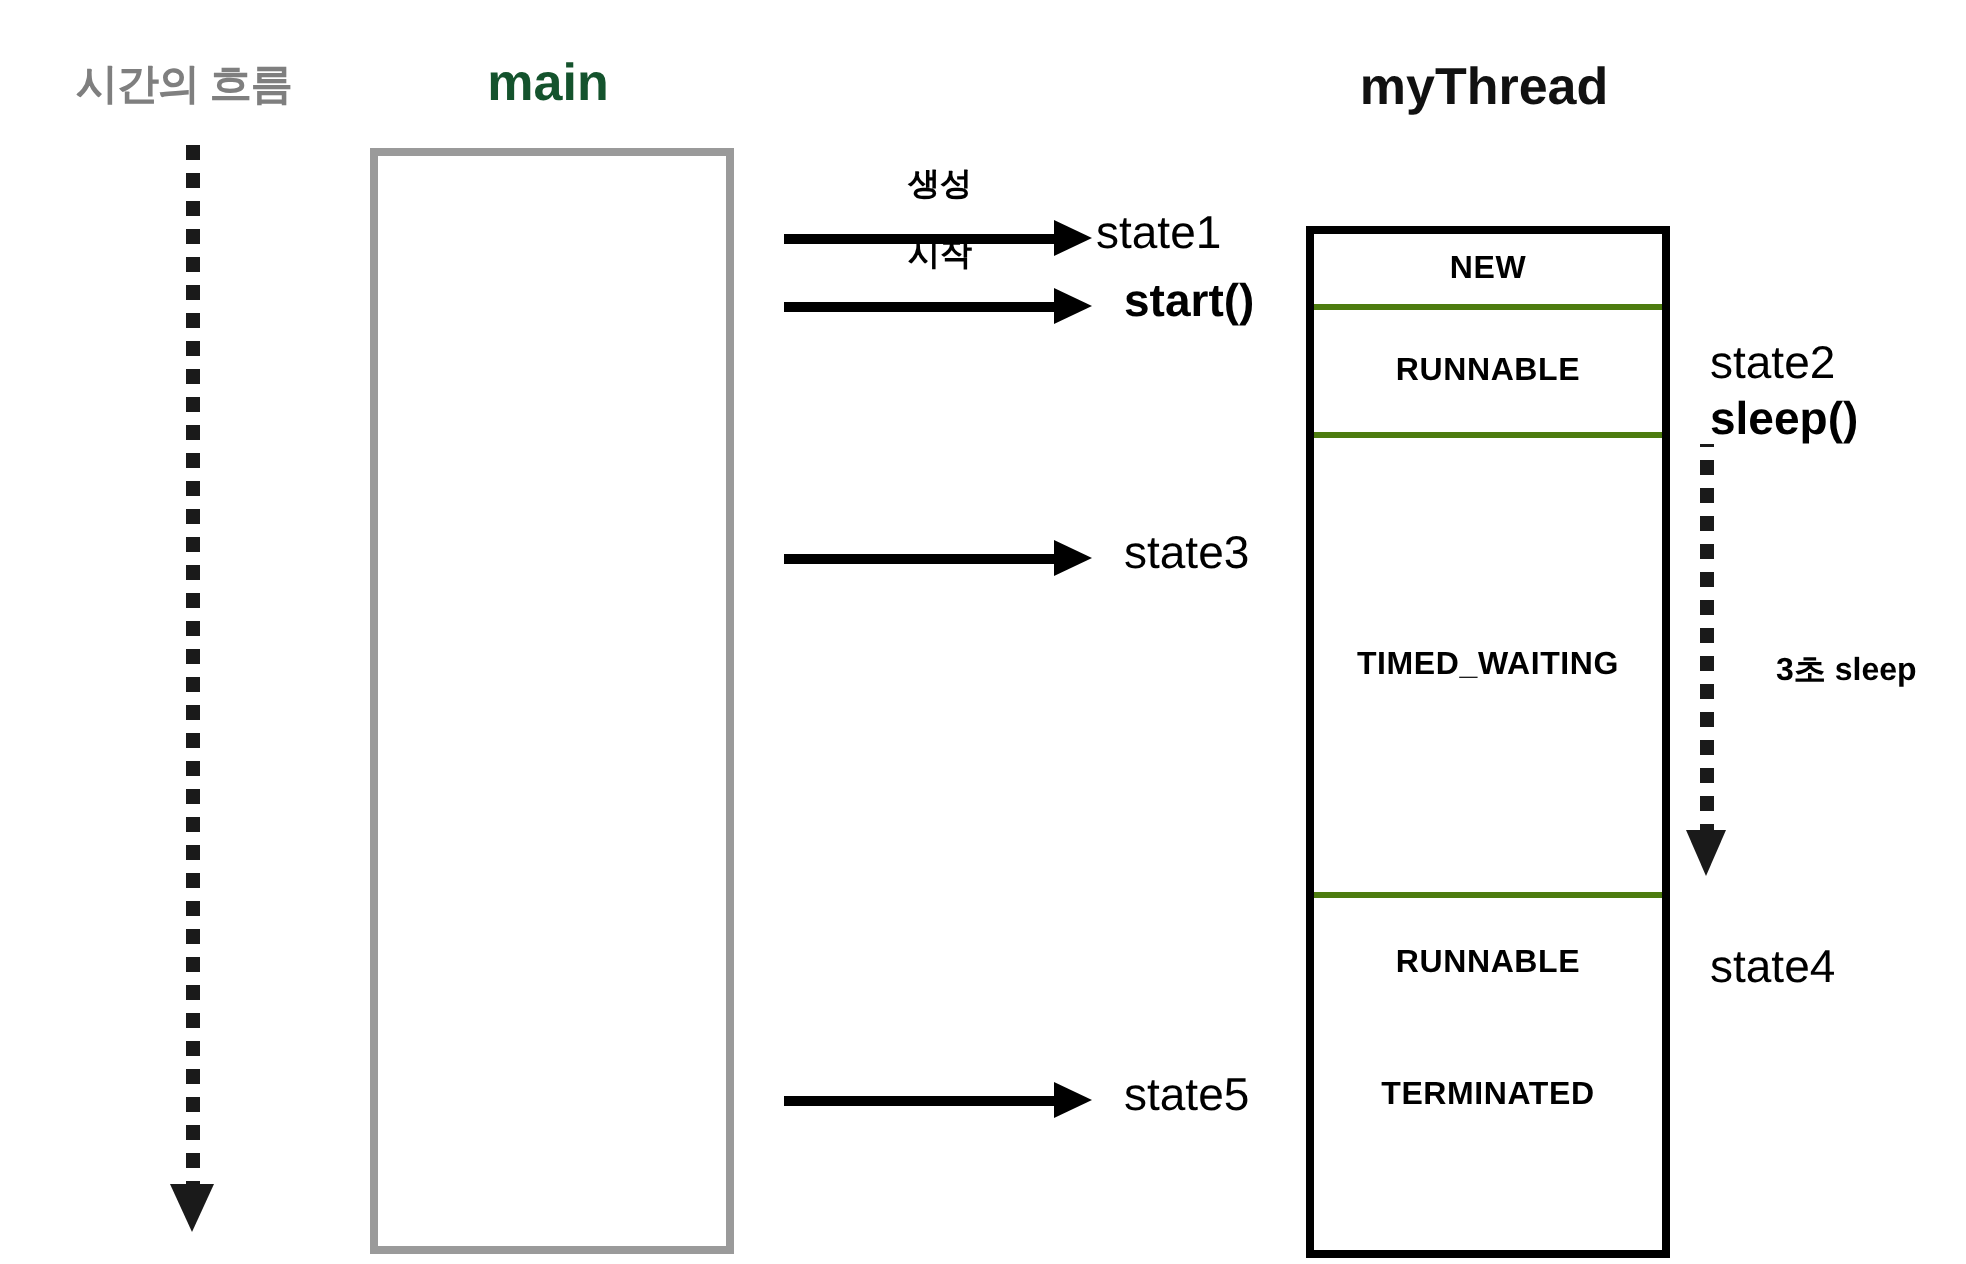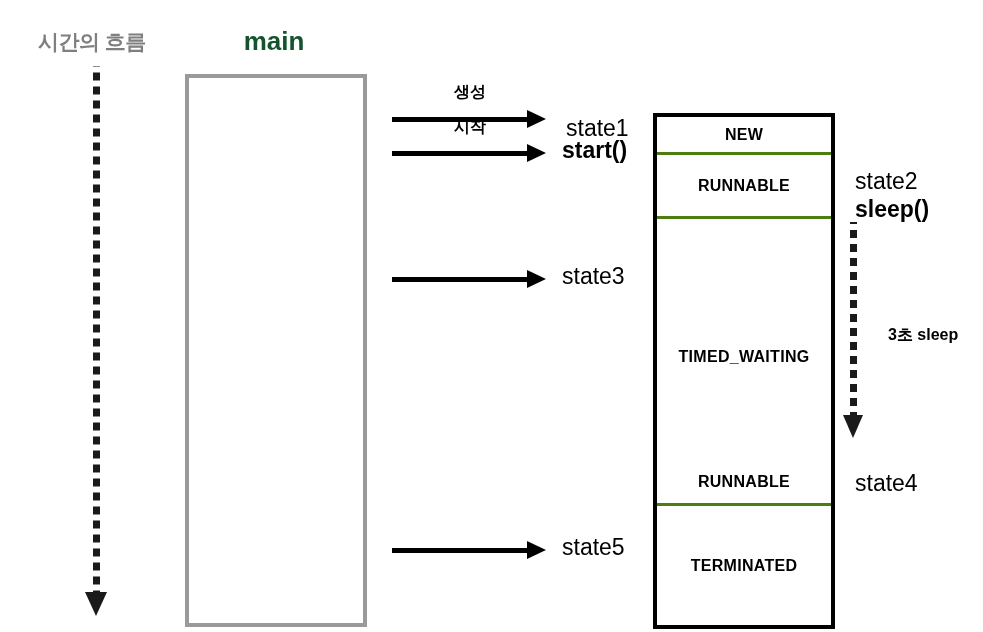--- a/index.html
+++ b/index.html
@@ -175,32 +175,33 @@
     white-space: nowrap;
   }
 </style>
 </head>
 <body>
 
 <div id="canvas">
 
   <div class="abs timeline-title">시간의 흐름</div>
   <div class="abs main-title">main</div>
+  <div class="abs thread-title">myThread</div>
 
   <div class="abs timeline-dots"></div>
   <div class="abs timeline-arrowhead"></div>
 
   <div class="abs main-box"></div>
 
   <div class="abs arrow-label" style="left:420px; top:82px; width:100px;">생성</div>
   <div class="abs harrow" style="left:392px; top:117px; width:154px;">
     <div class="shaft" style="width:140px;"></div>
     <div class="head" style="left:135px;"></div>
   </div>
-  <div class="abs state-label" style="left:566px; top:103px;margin-top:12px;">state1</div>
+  <div class="abs state-label" style="left:548px; top:103px;">state1</div>
 
   <div class="abs arrow-label" style="left:420px; top:117px; width:100px;">시작</div>
   <div class="abs harrow" style="left:392px; top:151px; width:154px;">
     <div class="shaft" style="width:140px;"></div>
     <div class="head" style="left:135px;"></div>
   </div>
   <div class="abs state-label bold" style="left:562px; top:137px;">start()</div>
 
   <div class="abs harrow" style="left:392px; top:277px; width:154px;">
     <div class="shaft" style="width:140px;"></div>
@@ -214,27 +215,27 @@
   </div>
   <div class="abs state-label" style="left:562px; top:534px;">state5</div>
 
   <div class="abs thread-box">
     <div class="state-row divided" style="top:0px; height:38px;">
       <span class="state-name">NEW</span>
     </div>
     <div class="state-row divided" style="top:38px; height:64px;">
       <span class="state-name">RUNNABLE</span>
     </div>
-    <div class="state-row divided" style="top:102px; height:230px;margin-top:24px;">
+    <div class="state-row divided" style="top:102px; height:230px;">
       <span class="state-name">TIMED_WAITING</span>
     </div>
     <div class="state-row divided" style="top:343px; height:46px;">
       <span class="state-name">RUNNABLE</span>
     </div>
-    <div class="state-row" style="top:389px; height:119px;">
+    <div class="state-row" style="top:371px; height:119px;">
       <span class="state-name">TERMINATED</span>
     </div>
   </div>
 
   <div class="abs state-label" style="left:855px; top:168px;">state2</div>
   <div class="abs state-label bold" style="left:855px; top:196px;">sleep()</div>
 
   <div class="abs sleep-dots"></div>
   <div class="abs sleep-arrowhead"></div>
   <div class="abs sleep-note">3초 sleep</div>

